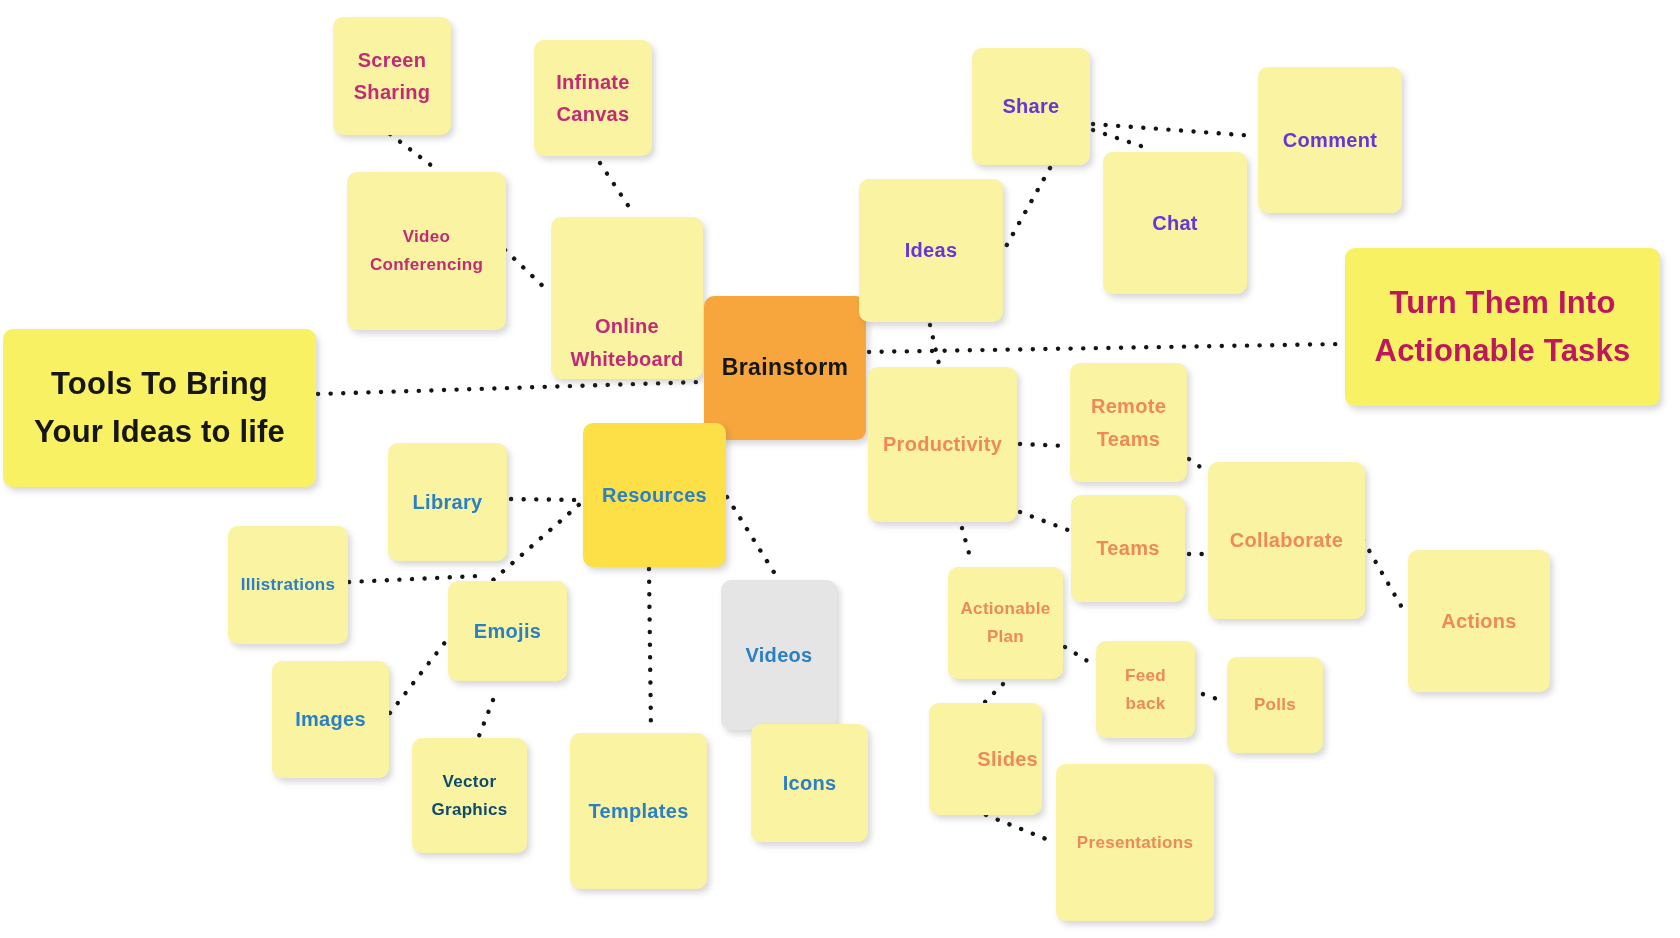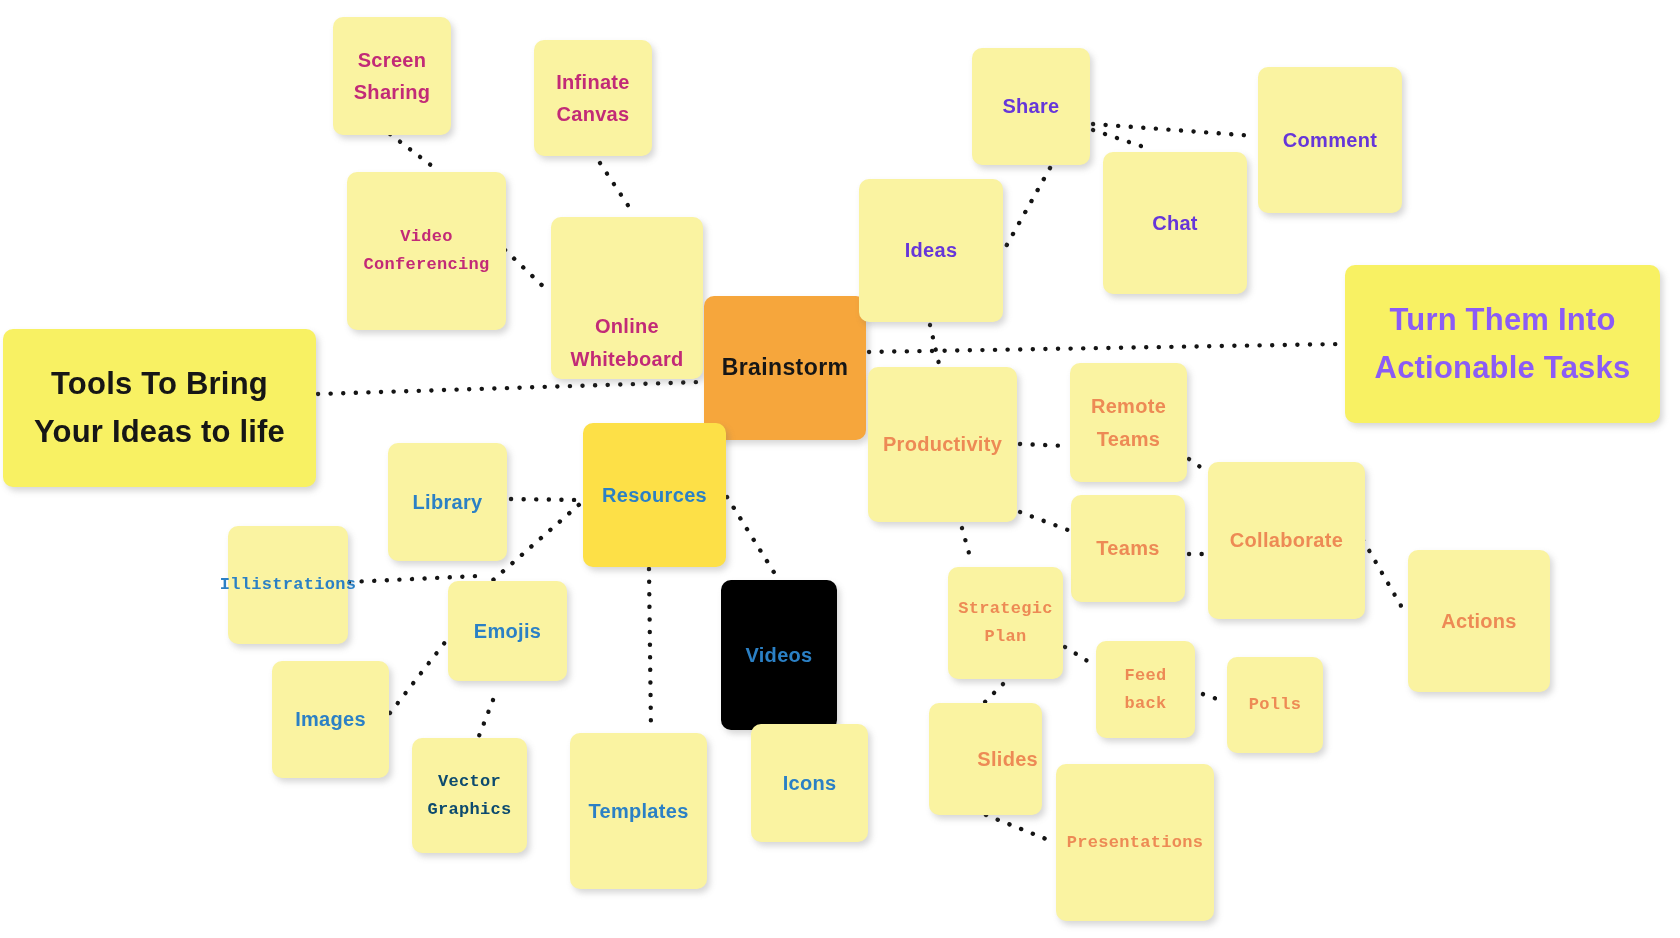--- a/index.html
+++ b/index.html
@@ -37,21 +37,21 @@
     white-space: pre-line;
     font-weight: 700;
     letter-spacing: 0.3px;
     line-height: 1.62;
     border-radius: 10px;
     box-shadow: 3px 4px 6px rgba(110,110,110,0.28);
     box-sizing: border-box;
     padding: 4px;
     cursor: default;
   }
-  .size-sm { font-size: 17px; font-family: Liberation Mono, monospace; }
+  .size-sm { font-size: 17px; }
   .size-md { font-size: 20px; }
   .size-lg { font-size: 23px; letter-spacing: 0.4px; }
   .size-xl { font-size: 31px; font-weight: 700; line-height: 1.55; letter-spacing: 0.2px; }
 </style>
 </head>
 <body>
 
 <div id="mindmap-canvas">
   <svg id="connector-layer" xmlns="http://www.w3.org/2000/svg" viewBox="0 0 1680 938">
       <polyline points="390,134 432,166" class="connector" style="stroke: rgb(20, 20, 20);"></polyline>
@@ -88,43 +88,43 @@
 Sharing</span></div>
       <div class="note size-md" style="left: 534px; top: 40px; width: 118px; height: 116px; background: rgb(250, 243, 161); color: rgb(194, 42, 119); text-align: center;"><span>Infinate
 Canvas</span></div>
       <div class="note size-sm" style="left: 347px; top: 172px; width: 159px; height: 158px; background: rgb(250, 243, 161); color: rgb(194, 42, 119);"><span>Video
 Conferencing</span></div>
       <div class="note size-md" style="left: 551px; top: 217px; width: 152px; height: 162px; background: rgb(250, 243, 161); color: rgb(194, 42, 119); align-items: flex-end;"><span>Online
 Whiteboard</span></div>
       <div class="note size-lg" style="left: 704px; top: 296px; width: 162px; height: 144px; background: rgb(246, 166, 60); color: rgb(22, 22, 22);"><span>Brainstorm</span></div>
       <div class="note size-xl" style="left: 3px; top: 329px; width: 313px; height: 158px; background: rgb(248, 241, 99); color: rgb(22, 22, 22);"><span>Tools To Bring
 Your Ideas to life</span></div>
-      <div class="note size-xl" style="left: 1345px; top: 265px; width: 315px; height: 158px; background: rgb(248, 241, 99); color: #8b5cf6;"><span>Turn Them Into
+      <div class="note size-xl" style="left: 1345px; top: 248px; width: 315px; height: 158px; background: rgb(248, 241, 99); color: #be185d;"><span>Turn Them Into
 Actionable Tasks</span></div>
       <div class="note size-md" style="left: 972px; top: 48px; width: 118px; height: 117px; background: rgb(250, 243, 161); color: rgb(102, 54, 217);"><span>Share</span></div>
       <div class="note size-md" style="left: 1258px; top: 67px; width: 144px; height: 146px; background: rgb(250, 243, 161); color: rgb(102, 54, 217);"><span>Comment</span></div>
       <div class="note size-md" style="left: 1103px; top: 152px; width: 144px; height: 142px; background: rgb(250, 243, 161); color: rgb(102, 54, 217);"><span>Chat</span></div>
       <div class="note size-md" style="left: 859px; top: 179px; width: 144px; height: 143px; background: rgb(250, 243, 161); color: rgb(102, 54, 217);"><span>Ideas</span></div>
       <div class="note size-md" style="left: 868px; top: 367px; width: 149px; height: 155px; background: rgb(250, 243, 161); color: rgb(237, 138, 85);"><span>Productivity</span></div>
       <div class="note size-md" style="left: 1070px; top: 363px; width: 117px; height: 119px; background: rgb(250, 243, 161); color: rgb(237, 138, 85);"><span>Remote
 Teams</span></div>
       <div class="note size-md" style="left: 1071px; top: 495px; width: 114px; height: 107px; background: rgb(250, 243, 161); color: rgb(237, 138, 85);"><span>Teams</span></div>
       <div class="note size-md" style="left: 1208px; top: 462px; width: 157px; height: 157px; background: rgb(250, 243, 161); color: rgb(237, 138, 85);"><span>Collaborate</span></div>
       <div class="note size-md" style="left: 1408px; top: 550px; width: 142px; height: 142px; background: rgb(250, 243, 161); color: rgb(237, 138, 85);"><span>Actions</span></div>
-      <div class="note size-sm" style="left: 948px; top: 567px; width: 115px; height: 112px; background: rgb(250, 243, 161); color: rgb(237, 138, 85);"><span>Strategic
+      <div class="note size-sm" style="left: 948px; top: 567px; width: 115px; height: 112px; background: rgb(250, 243, 161); color: rgb(237, 138, 85);"><span>Actionable
 Plan</span></div>
       <div class="note size-sm" style="left: 1096px; top: 641px; width: 99px; height: 97px; background: rgb(250, 243, 161); color: rgb(237, 138, 85);"><span>Feed
 back</span></div>
       <div class="note size-sm" style="left: 1227px; top: 657px; width: 96px; height: 96px; background: rgb(250, 243, 161); color: rgb(237, 138, 85);"><span>Polls</span></div>
       <div class="note size-md" style="left: 929px; top: 703px; width: 113px; height: 112px; background: rgb(250, 243, 161); color: rgb(237, 138, 85); justify-content: flex-end;"><span>Slides</span></div>
       <div class="note size-sm" style="left: 1056px; top: 764px; width: 158px; height: 157px; background: rgb(250, 243, 161); color: rgb(237, 138, 85);"><span>Presentations</span></div>
       <div class="note size-md" style="left: 388px; top: 443px; width: 119px; height: 118px; background: rgb(250, 243, 161); color: rgb(43, 128, 197);"><span>Library</span></div>
       <div class="note size-sm" style="left: 228px; top: 526px; width: 120px; height: 118px; background: rgb(250, 243, 161); color: rgb(43, 128, 197);"><span>Illistrations</span></div>
       <div class="note size-md" style="left: 583px; top: 423px; width: 143px; height: 144px; background: #fde047; color: rgb(43, 128, 197);"><span>Resources</span></div>
       <div class="note size-md" style="left: 448px; top: 581px; width: 119px; height: 100px; background: rgb(250, 243, 161); color: rgb(43, 128, 197);"><span>Emojis</span></div>
       <div class="note size-md" style="left: 272px; top: 661px; width: 117px; height: 117px; background: rgb(250, 243, 161); color: rgb(43, 128, 197);"><span>Images</span></div>
       <div class="note size-sm" style="left: 412px; top: 738px; width: 115px; height: 115px; background: rgb(250, 243, 161); color: #0c4a6e;"><span>Vector
 Graphics</span></div>
       <div class="note size-md" style="left: 570px; top: 733px; width: 137px; height: 156px; background: rgb(250, 243, 161); color: rgb(43, 128, 197);"><span>Templates</span></div>
-      <div class="note size-md" style="left: 721px; top: 580px; width: 116px; height: 150px; background: #000000; color: rgb(43, 128, 197);"><span>Videos</span></div>
+      <div class="note size-md" style="left: 721px; top: 580px; width: 116px; height: 150px; background: #e5e5e5; color: rgb(43, 128, 197);"><span>Videos</span></div>
       <div class="note size-md" style="left: 751px; top: 724px; width: 117px; height: 118px; background: rgb(250, 243, 161); color: rgb(43, 128, 197);"><span>Icons</span></div>
     </div>
 </div>
 
 </body></html>

